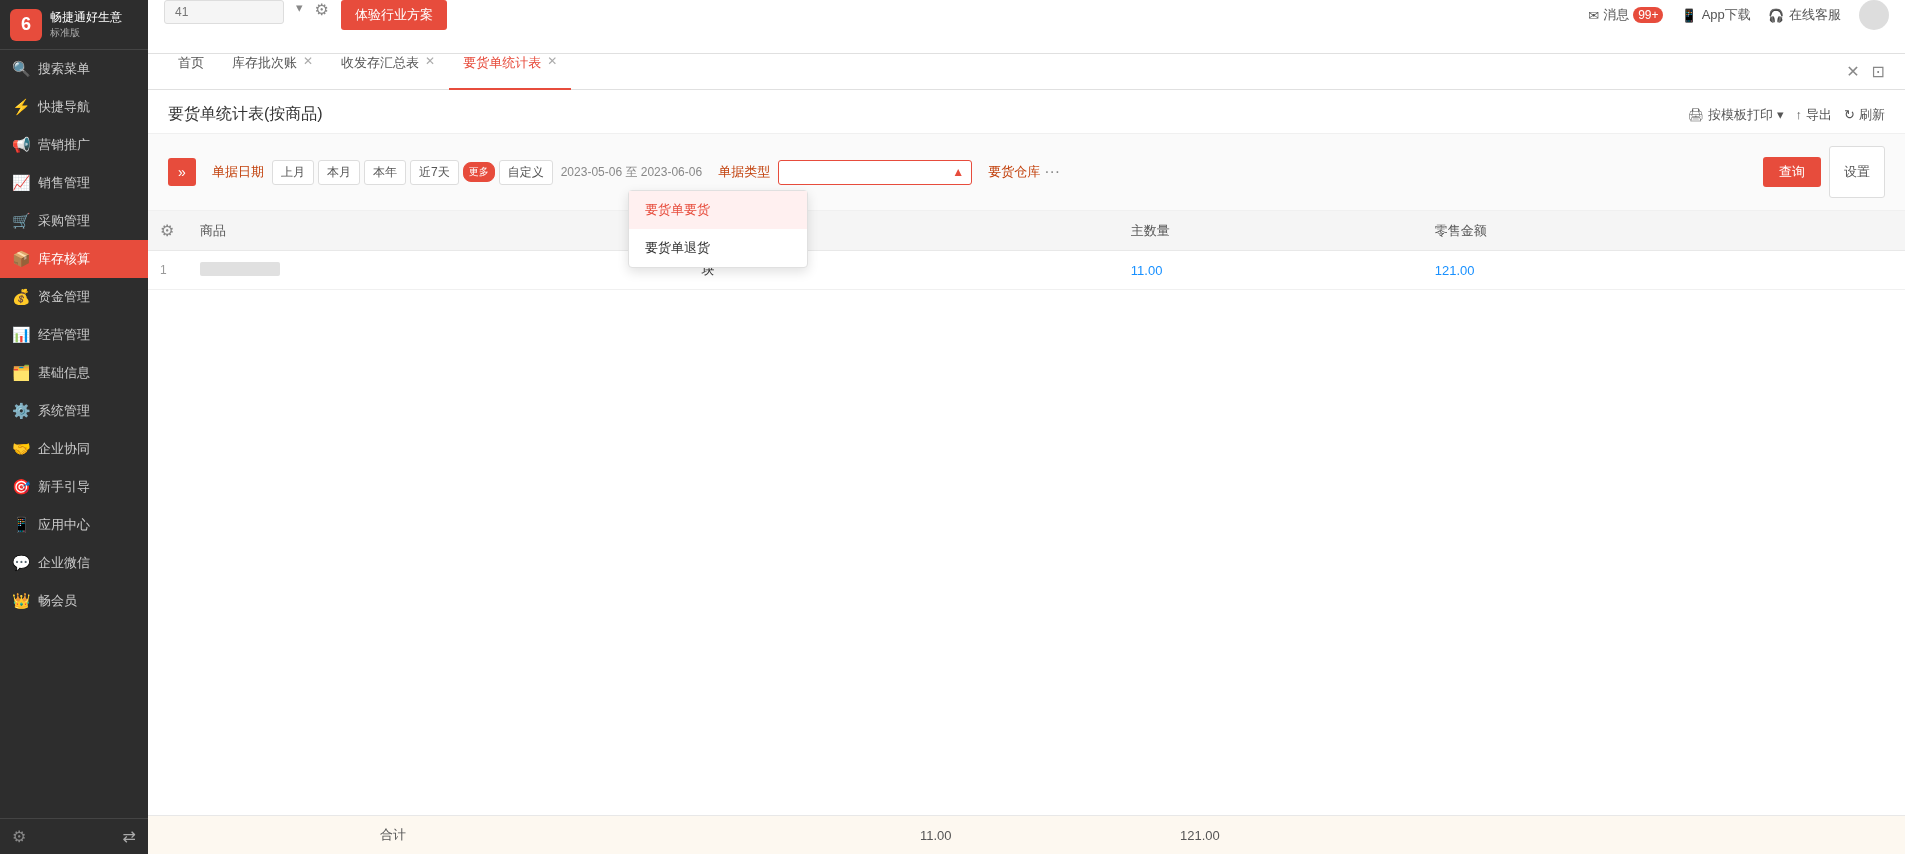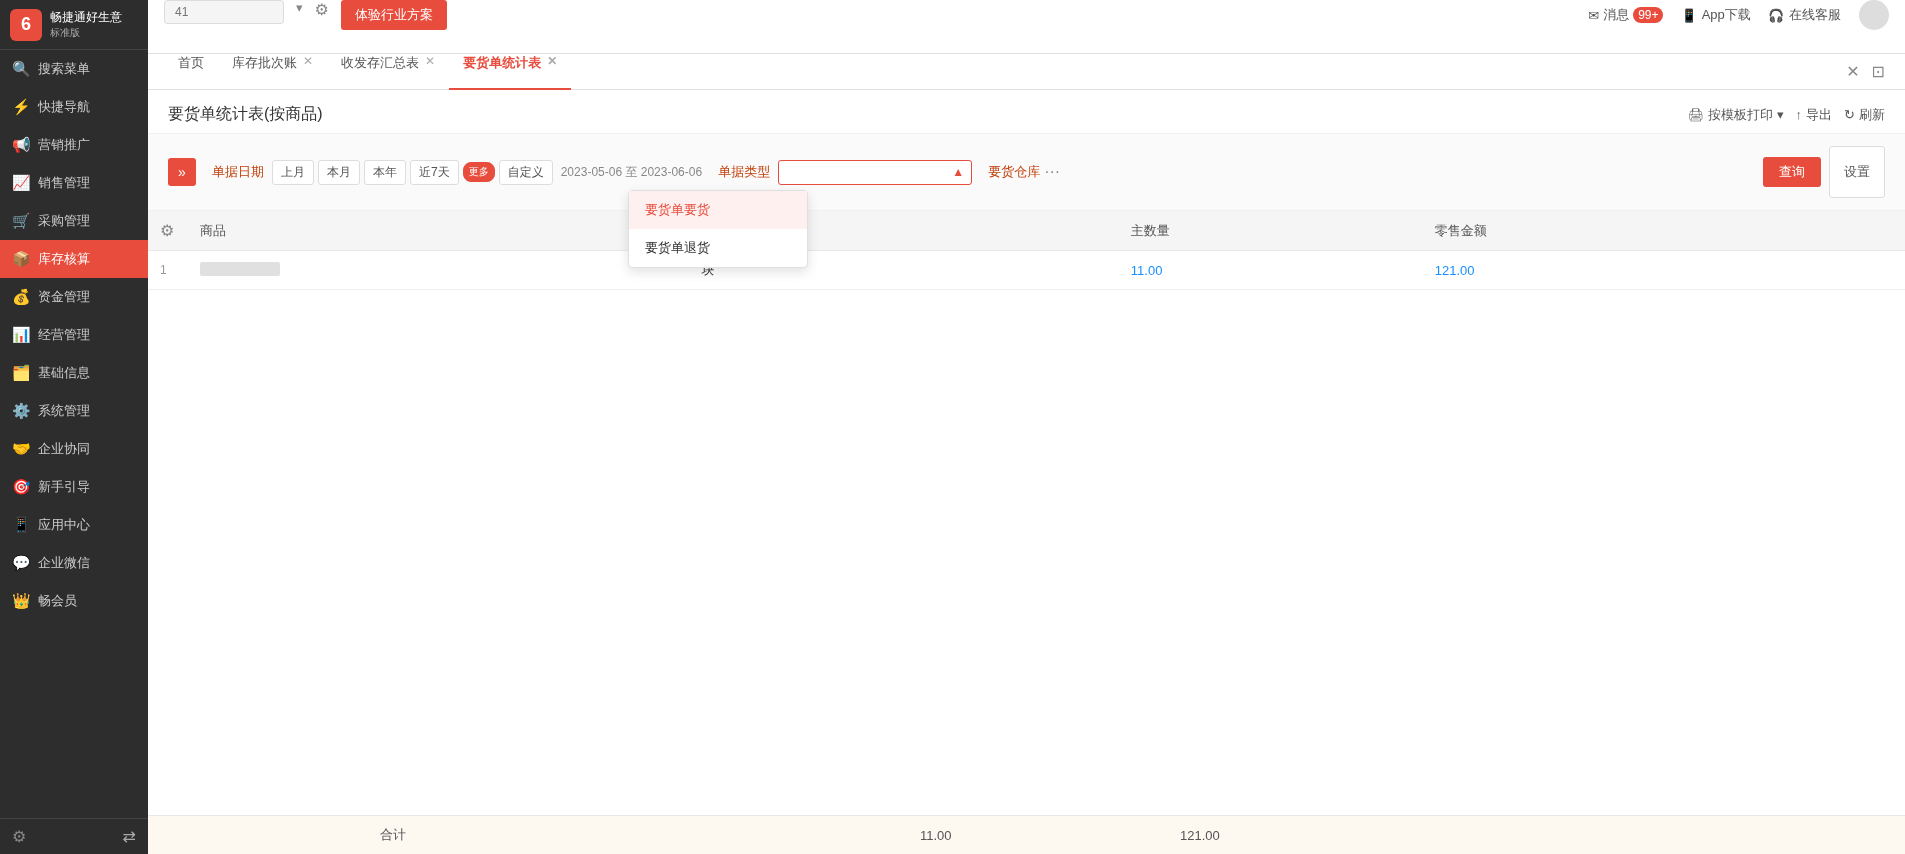--- a/index.html
+++ b/index.html
@@ -145,21 +145,21 @@
       height: 36px;
       font-size: 13px;
       color: #555;
       cursor: pointer;
       border-bottom: 2px solid transparent;
       gap: 6px;
     }
     .tab.active {
       color: #e74c3c;
       border-bottom: 2px solid #e74c3c;
-      font-weight: 700;
+      font-weight: 400;
     }
     .tab .close-btn { font-size: 12px; color: #aaa; }
     .tabs-bar-right { margin-left: auto; display: flex; gap: 4px; }
     .tab-icon-btn { font-size: 16px; color: #888; cursor: pointer; padding: 2px 4px; }
 
     
     .content { flex: 1; overflow-y: auto; background: #fff; margin: 0; }
 
     
     .page-header {

